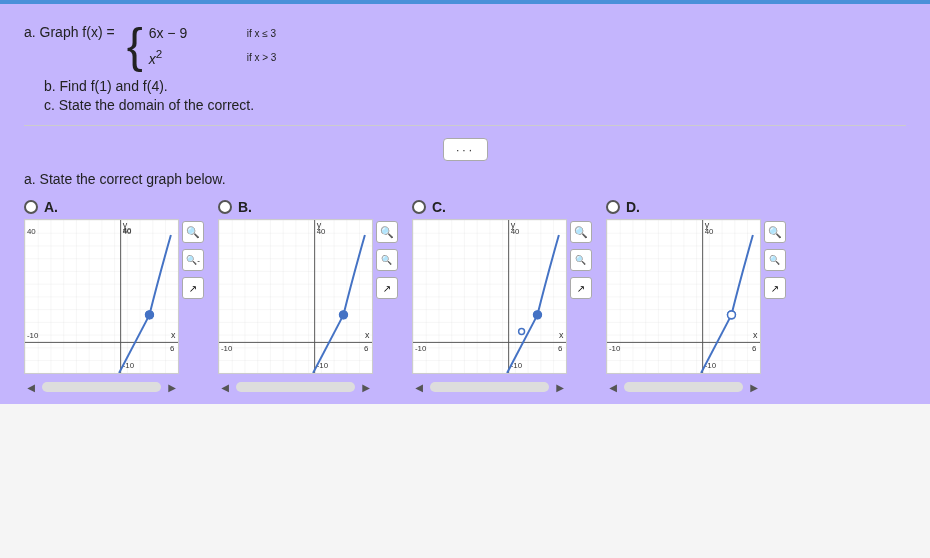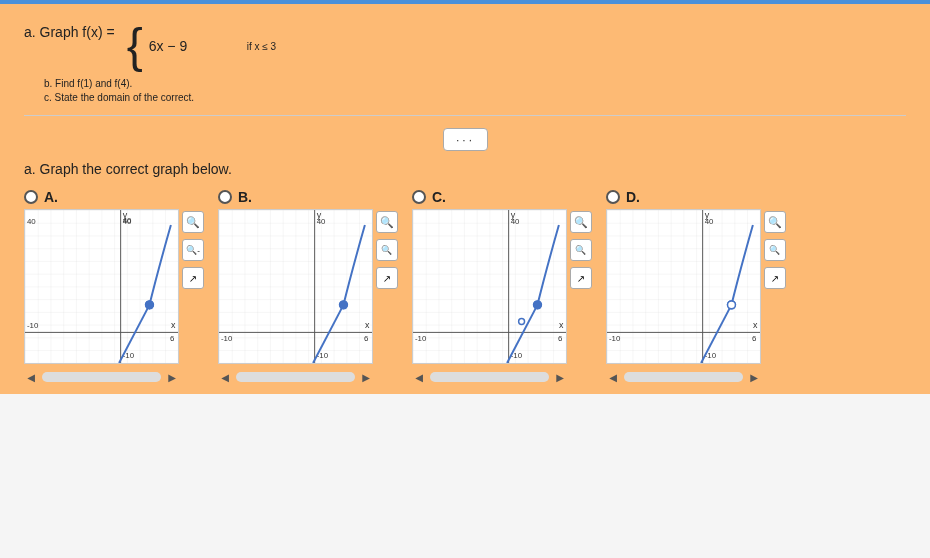--- a/index.html
+++ b/index.html
@@ -11,21 +11,21 @@
       overflow: hidden;
       font-size: 14px;
       color: #222;
     }
     .top-bar {
       height: 4px;
       background: #4a90d9;
       width: 100%;
     }
     .main-content {
-      background: #fdba74;
+      background: #c4b5fd;
       padding: 18px 24px 10px 24px;
     }
     .problem-section {
       display: flex;
       align-items: flex-start;
       gap: 12px;
       margin-bottom: 8px;
     }
     .part-a-label {
       font-size: 14px;
@@ -58,21 +58,21 @@
       width: 80px;
     }
     .piecewise-cond {
       font-size: 10px;
     }
     .sub-problems {
       margin-top: 4px;
       margin-left: 0;
     }
     .sub-problem {
-      font-size: 10px;
+      font-size: 14px;
       margin-bottom: 3px;
       padding-left: 20px;
     }
     .divider {
       border: none;
       border-top: 1px solid #ccc;
       margin: 12px 0;
     }
     .dots-btn {
       display: block;
@@ -187,34 +187,38 @@
 
   <div class="problem-section">
     <span class="part-a-label">a. Graph f(x) =</span>
     <div class="piecewise">
       <span class="brace">{</span>
       <div class="piecewise-cases">
         <div class="piecewise-row">
           <span class="piecewise-expr">6x − 9</span>
           <span class="piecewise-cond">if x ≤ 3</span>
         </div>
+        <div class="piecewise-row">
+          <span class="piecewise-expr"><em>x</em><sup>2</sup></span>
+          <span class="piecewise-cond">if x &gt; 3</span>
+        </div>
       </div>
     </div>
   </div>
 
   <div class="sub-problems">
     <div class="sub-problem">b. Find f(1) and f(4).</div>
     <div class="sub-problem">c. State the domain of the correct.</div>
   </div>
 
   <hr class="divider">
 
   <button class="dots-btn">···</button>
 
-  <div class="choose-graph-label">a. Graph the correct graph below.</div>
+  <div class="choose-graph-label">a. State the correct graph below.</div>
 
   <div class="graphs-row">
 
     <div class="graph-option">
       <div class="option-header">
         <span class="radio-circle"></span>
         <span class="option-letter">A.</span>
       </div>
       <div class="graph-with-tools">
         <div>

